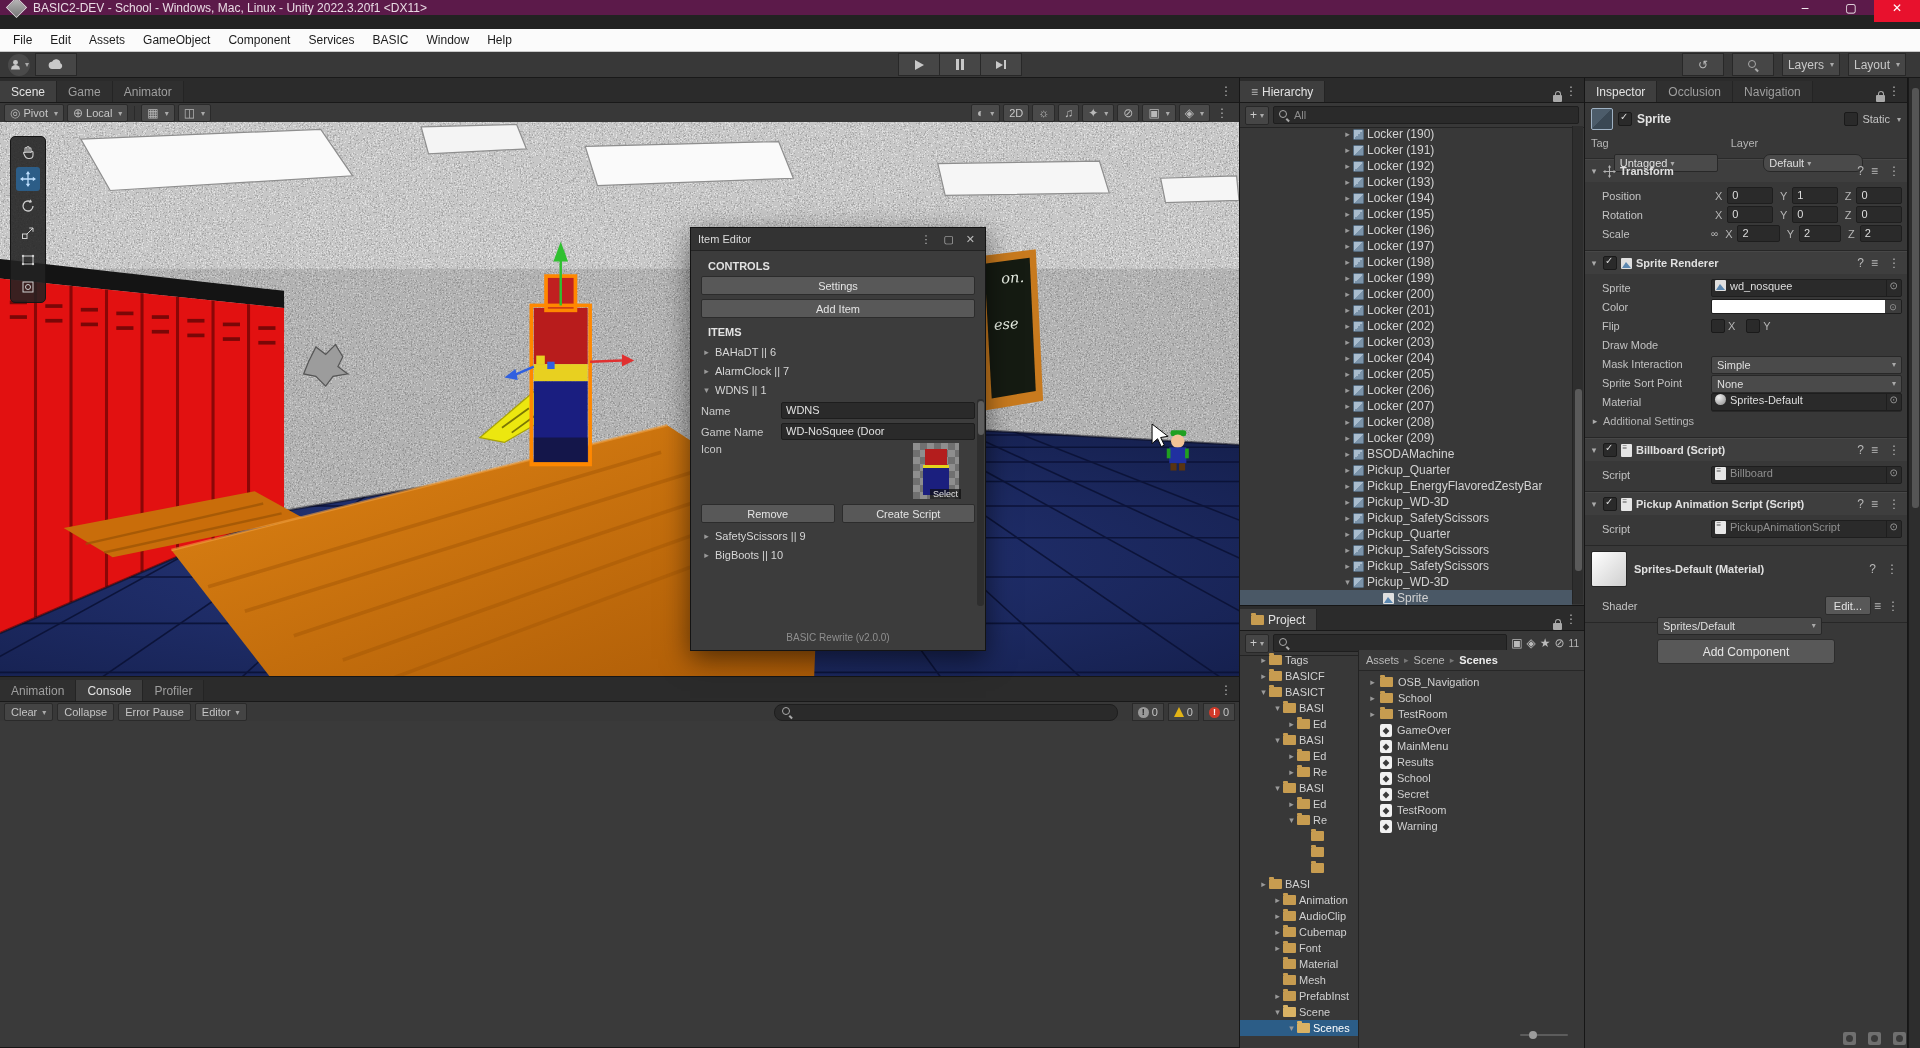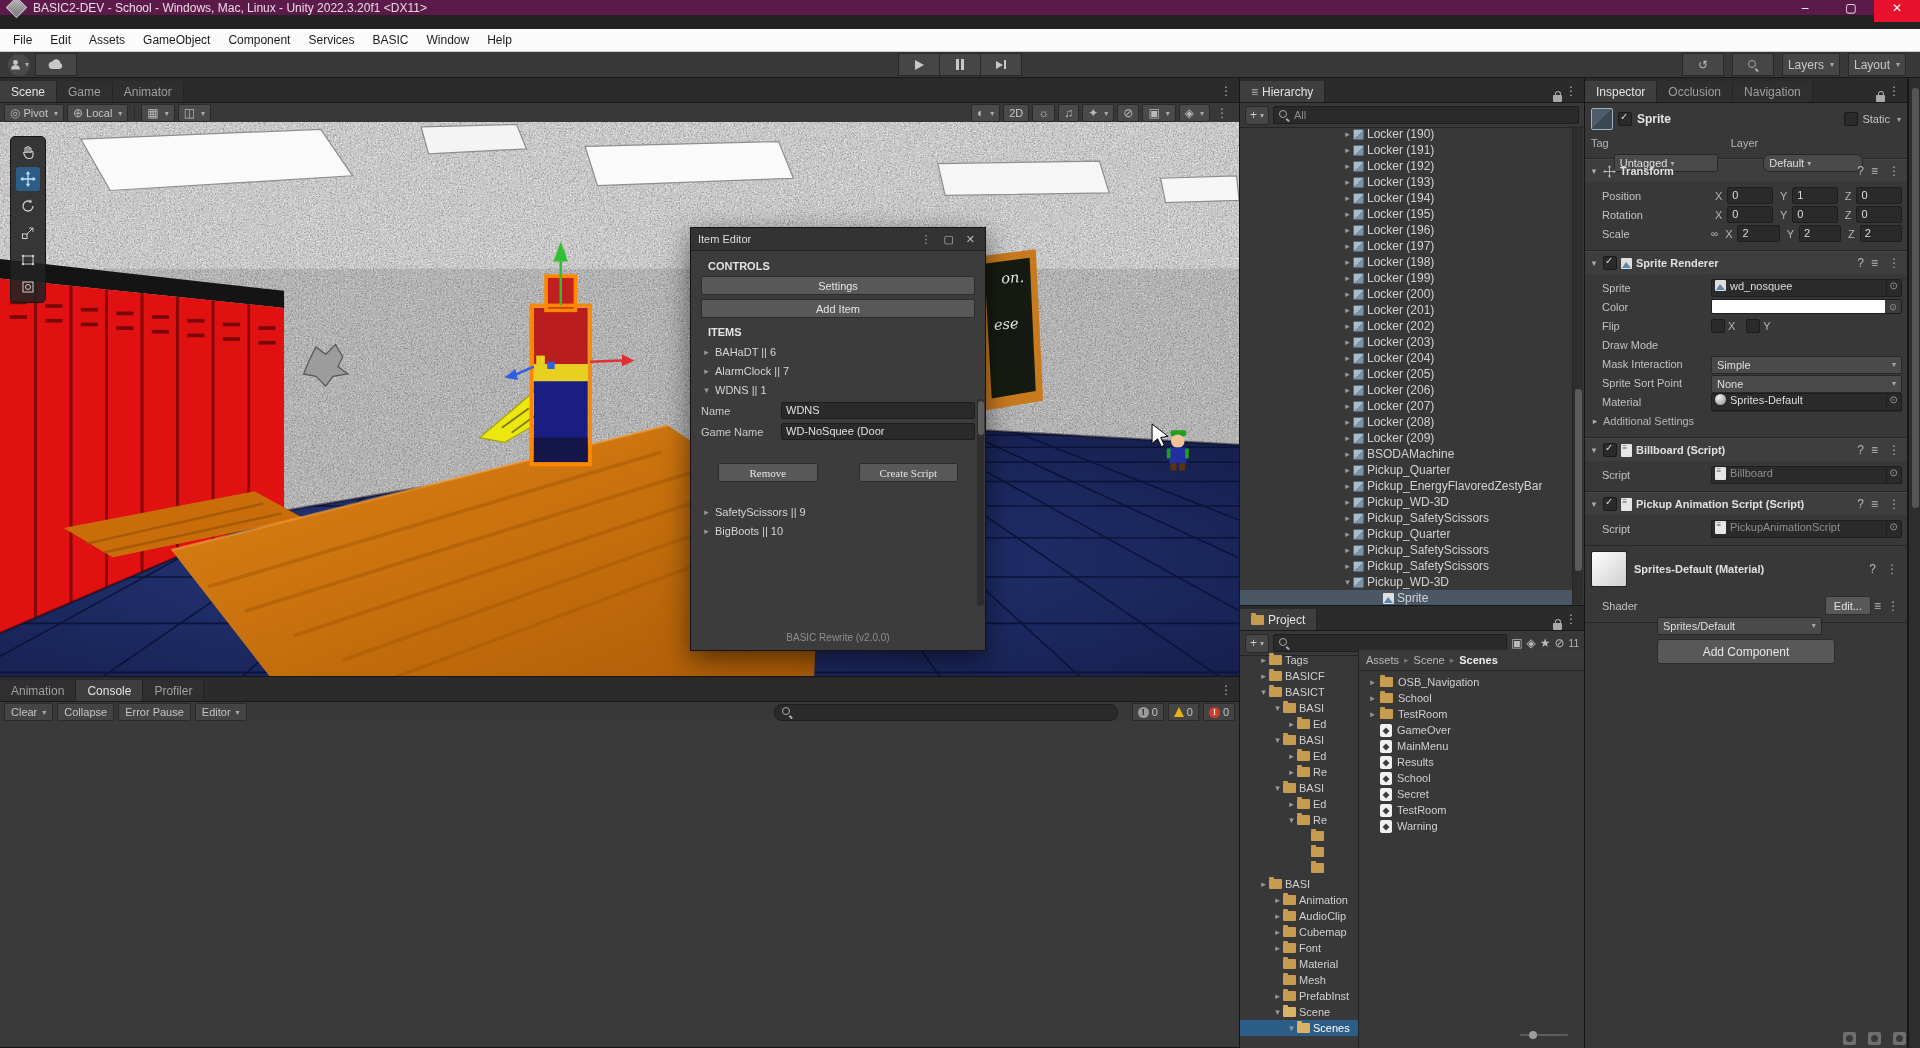--- a/index.html
+++ b/index.html
@@ -153,21 +153,21 @@
   .ie-field{display:flex;align-items:center;height:19px;font-size:11px;margin:2px 0;color:#c9c9c9;}
   .ie-field .lbl{width:80px;flex:none;}
   .ie-input{flex:1;height:15px;background:#2a2a2a;border:1px solid #1d1d1d;border-radius:2px;padding:0 4px;color:#e0e0e0;line-height:15px;white-space:nowrap;overflow:hidden;}
   .ie-icon-row{display:flex;align-items:flex-start;margin:2px 0;}
   .ie-thumb{width:46px;height:56px;margin-left:auto;margin-right:16px;position:relative;background:repeating-conic-gradient(#707070 0% 25%,#8e8e8e 0% 50%);background-size:14px 14px;}
   .ie-thumb .b-body{position:absolute;left:10px;top:24px;width:26px;height:28px;background:#1b1f7e;}
   .ie-thumb .b-top{position:absolute;left:12px;top:6px;width:22px;height:18px;background:#b41d1d;}
   .ie-thumb .b-band{position:absolute;left:10px;top:22px;width:26px;height:3px;background:#e3d41d;}
   .ie-select{position:absolute;right:-2px;bottom:0;font-size:9px;background:rgba(15,15,15,.72);color:#e0e0e0;padding:0 3px;}
   .ie-actions{display:flex;gap:7px;margin:5px 0 3px 0;}
-  .ie-actions .ie-btn{flex:1;margin:17px;font-family:Liberation Serif, serif;}
+  .ie-actions .ie-btn{flex:1;margin:0;}
   .ie-footer{text-align:center;color:#8f8f8f;font-size:10px;padding:6px 0 5px 0;margin-top:auto;}
   .ie-scrollbar{position:absolute;right:1px;top:148px;bottom:44px;width:7px;background:#2e2e2e;border-radius:3px;}
   .ie-scroll-thumb{position:absolute;left:0.5px;top:2px;width:6px;height:34px;background:#5d5d5d;border-radius:3px;}
 </style>
 </head>
 <body>
 
 <div class="abs titlebar">
   <span class="win-icon"></span>
   <span>BASIC2-DEV - School - Windows, Mac, Linux - Unity 2022.3.20f1 &lt;DX11&gt;</span>
@@ -1147,20 +1147,29 @@
       </div>
     <div class="ie-detail">
       <div class="ie-field">
         <span class="lbl">Name</span>
         <span class="ie-input">WDNS</span>
       </div>
       <div class="ie-field">
         <span class="lbl">Game Name</span>
         <span class="ie-input">WD-NoSquee (Door</span>
       </div>
+      <div class="ie-icon-row">
+        <span class="lbl" style="width:80px;flex:none;font-size:11px;color:#c9c9c9;">Icon</span>
+        <span class="ie-thumb">
+          <span class="b-body"></span>
+          <span class="b-top"></span>
+          <span class="b-band"></span>
+          <span class="ie-select">Select</span>
+        </span>
+      </div>
       <div class="ie-actions">
         <span class="ie-btn">Remove</span>
         <span class="ie-btn">Create Script</span>
       </div>
     </div>
     <div>
         <div class="ie-row">
           <span class="row-arrow">▸</span>
           <span class="row-label">SafetyScissors || 9</span>
         </div>

